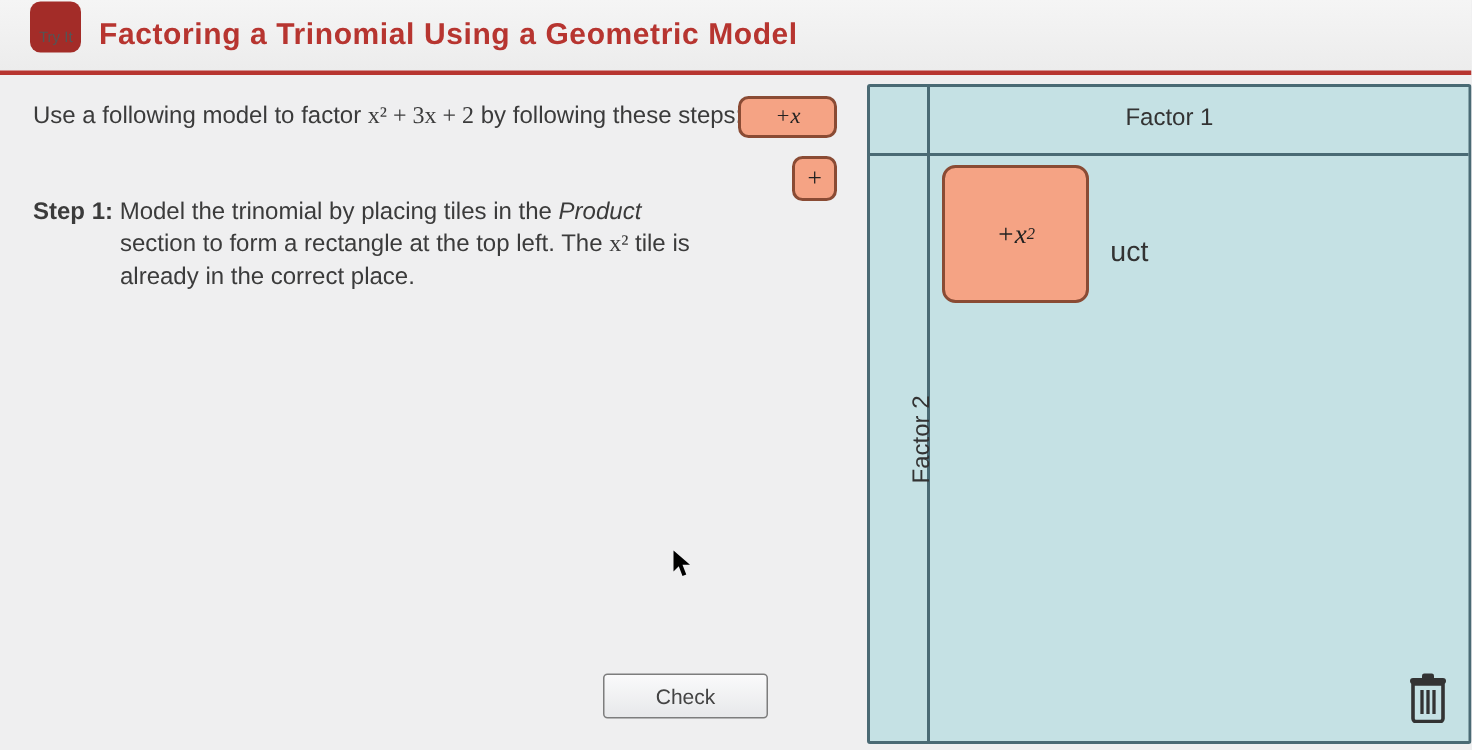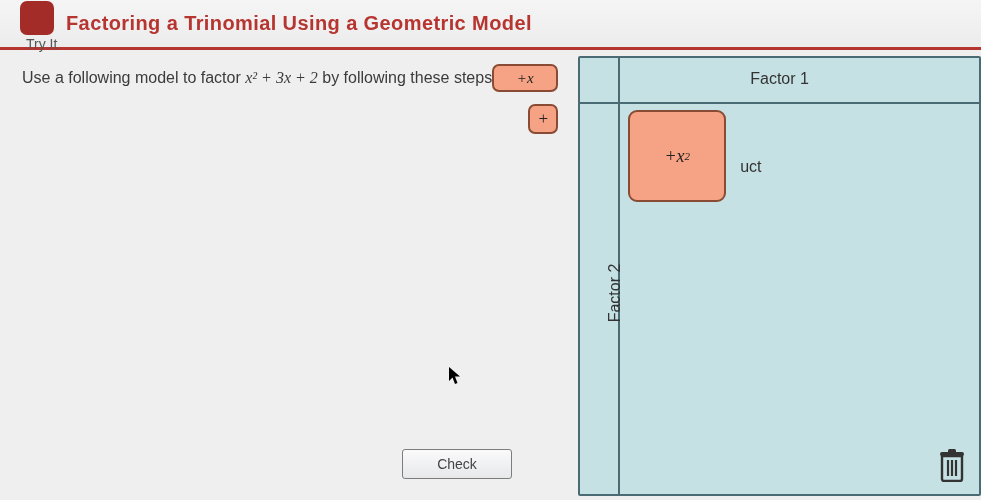--- a/index.html
+++ b/index.html
@@ -19,42 +19,42 @@
       background: linear-gradient(#f5f5f5, #ececec);
     }
     .try-badge {
       width: 34px; height: 34px;
       background: #a32c28;
       border-radius: 7px;
       margin-right: 12px;
       margin-top: -12px;
     }
     .try-label {
-      font-size: 14px; color: #555;
-      position: absolute;
-      top: 36px; left: 26px;
+      font-size: 10px; color: #555;
+      position: absolute;
+      top: 20px; left: 26px;
     }
     .title {
       color: #b73530;
       font-size: 20px;
       font-weight: bold;
       letter-spacing: 0.4px;
     }
     .content {
       display: flex;
       height: calc(100% - 53px);
     }
     .left {
       width: 580px;
       padding: 18px 22px 12px 22px;
       position: relative;
       color: #3b3b3b;
     }
     .prompt { font-size: 16px; line-height: 1.3; }
-    .prompt .math, .step .math { font-style: italic; font-family: "Times New Roman", serif; }
+    .prompt .math, .step .math { font-family: "Times New Roman", serif; }
     .step { margin-top: 42px; font-size: 16px; line-height: 1.35; }
     .step-label { font-weight: bold; }
     .step-body { padding-left: 58px; max-width: 470px; }
     .check-btn {
       position: absolute;
       bottom: 18px; left: 365px;
       width: 110px; height: 30px;
       background: linear-gradient(#fafafb, #e7e8ea);
       border: 1px solid #7d7d7d;
       border-radius: 3px;
@@ -103,21 +103,21 @@
     }
     .f2-label {
       position: absolute; left: 6px; top: 54%;
       transform: translateY(-50%) rotate(-90deg);
       transform-origin: center;
       font-size: 16px; color: #333;
       white-space: nowrap;
     }
     .product-label {
       position: absolute; top: 100px; left: 160px;
-      font-size: 16px; color: #333;
+      font-size: 19px; color: #333;
     }
     .x2-tile {
       position: absolute; top: 52px; left: 48px;
       width: 98px; height: 92px;
       background: #f5a384;
       border: 2px solid #8a4b34;
       border-radius: 9px;
       display: flex; align-items: center; justify-content: center;
       font-family: "Times New Roman", serif;
       font-style: italic;
@@ -150,20 +150,26 @@
   <span class="try-label">Try It</span>
   <div class="title">Factoring a Trinomial Using a Geometric Model</div>
 </div>
 
 <div class="content">
   <div class="left">
     <div class="prompt">
       <span>Use a following model to factor </span><span class="math">x² + 3x + 2</span><span> by following these steps:</span>
     </div>
 
+    <div class="step">
+      <span class="step-label">Step 1:</span><span> Model the trinomial by placing tiles in the </span><i>Product</i>
+      <div class="step-body">
+        <span>section to form a rectangle at the top left. The </span><span class="math">x²</span><span> tile is already in the correct place.</span>
+      </div>
+    </div>
 
     <div class="tile-tray">
       <div class="tile tile-x">+x</div>
       <div class="tile tile-plus">+</div>
     </div>
 
     <button class="check-btn">Check</button>
 
     <div class="cursor-icon">
       <svg viewBox="0 0 14 20">

